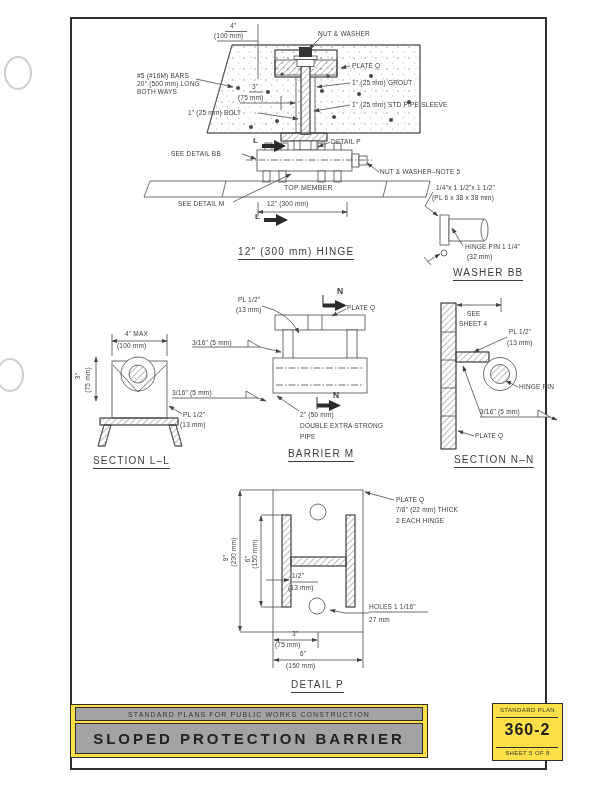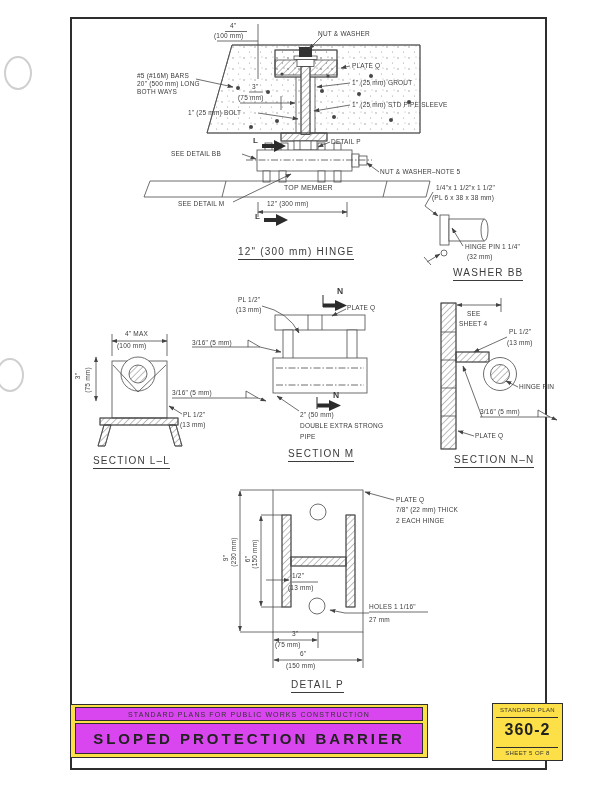--- a/index.html
+++ b/index.html
@@ -11,21 +11,21 @@
   .lbl{position:absolute;z-index:2;font-size:6.5px;line-height:1.15;color:#3b3b3b;
        letter-spacing:0.2px;white-space:nowrap;}
   .big{font-size:10px;letter-spacing:1.2px;}
   .u{border-bottom:1px solid #3b3b3b;padding-bottom:1px;}
   .rot{transform:translate(-50%,-50%) rotate(-90deg);}
   .nmark{font-size:8.5px;font-weight:bold;}
   .lmark{font-size:8px;font-weight:bold;}
   
   .tbbox{position:absolute;z-index:3;border:1.4px solid #2e2e2e;background:#fde047;box-sizing:border-box;}
   .tbcell{position:absolute;z-index:4;display:flex;align-items:center;justify-content:center;
-          box-sizing:border-box;border:1px solid #2e2e2e;background:#d946ef;}
+          box-sizing:border-box;border:1px solid #2e2e2e;background:#a3a3a3;}
   .org{font-size:7px;letter-spacing:1.1px;color:#333;}
   .maintitle{font-size:15px;font-weight:bold;letter-spacing:3px;color:#222;}
   .planlbl{font-size:6px;letter-spacing:0.4px;color:#333;}
   .planno{font-size:16px;font-weight:bold;letter-spacing:1px;color:#222;}
   .sheet{font-size:6px;letter-spacing:0.4px;color:#333;}
 </style>
 </head>
 <body>
 
 <div id="page">
@@ -299,21 +299,21 @@
 
   <div class="lbl nmark" style="left:337px;top:287px;">N</div>
   <div class="lbl" style="left:347px;top:304px;">PLATE Q</div>
   <div class="lbl" style="left:238px;top:296px;">PL 1/2"</div>
   <div class="lbl" style="left:236px;top:306px;">(13 mm)</div>
   <div class="lbl" style="left:192px;top:339px;">3/16" (5 mm)</div>
   <div class="lbl nmark" style="left:333px;top:391px;">N</div>
   <div class="lbl" style="left:300px;top:411px;">2" (50 mm)</div>
   <div class="lbl" style="left:300px;top:422px;">DOUBLE EXTRA STRONG</div>
   <div class="lbl" style="left:300px;top:433px;">PIPE</div>
-  <div class="lbl big u" style="left:288px;top:448px;">SECTION M</div>
+  <div class="lbl big u" style="left:288px;top:448px;">BARRIER M</div>
 
   <div class="lbl" style="left:467px;top:310px;">SEE</div>
   <div class="lbl" style="left:459px;top:320px;">SHEET 4</div>
   <div class="lbl" style="left:509px;top:328px;">PL 1/2"</div>
   <div class="lbl" style="left:507px;top:339px;">(13 mm)</div>
   <div class="lbl" style="left:519px;top:383px;">HINGE PIN</div>
   <div class="lbl" style="left:480px;top:408px;">3/16" (5 mm)</div>
   <div class="lbl" style="left:475px;top:432px;">PLATE Q</div>
   <div class="lbl big u" style="left:454px;top:454px;">SECTION N–N</div>
 

